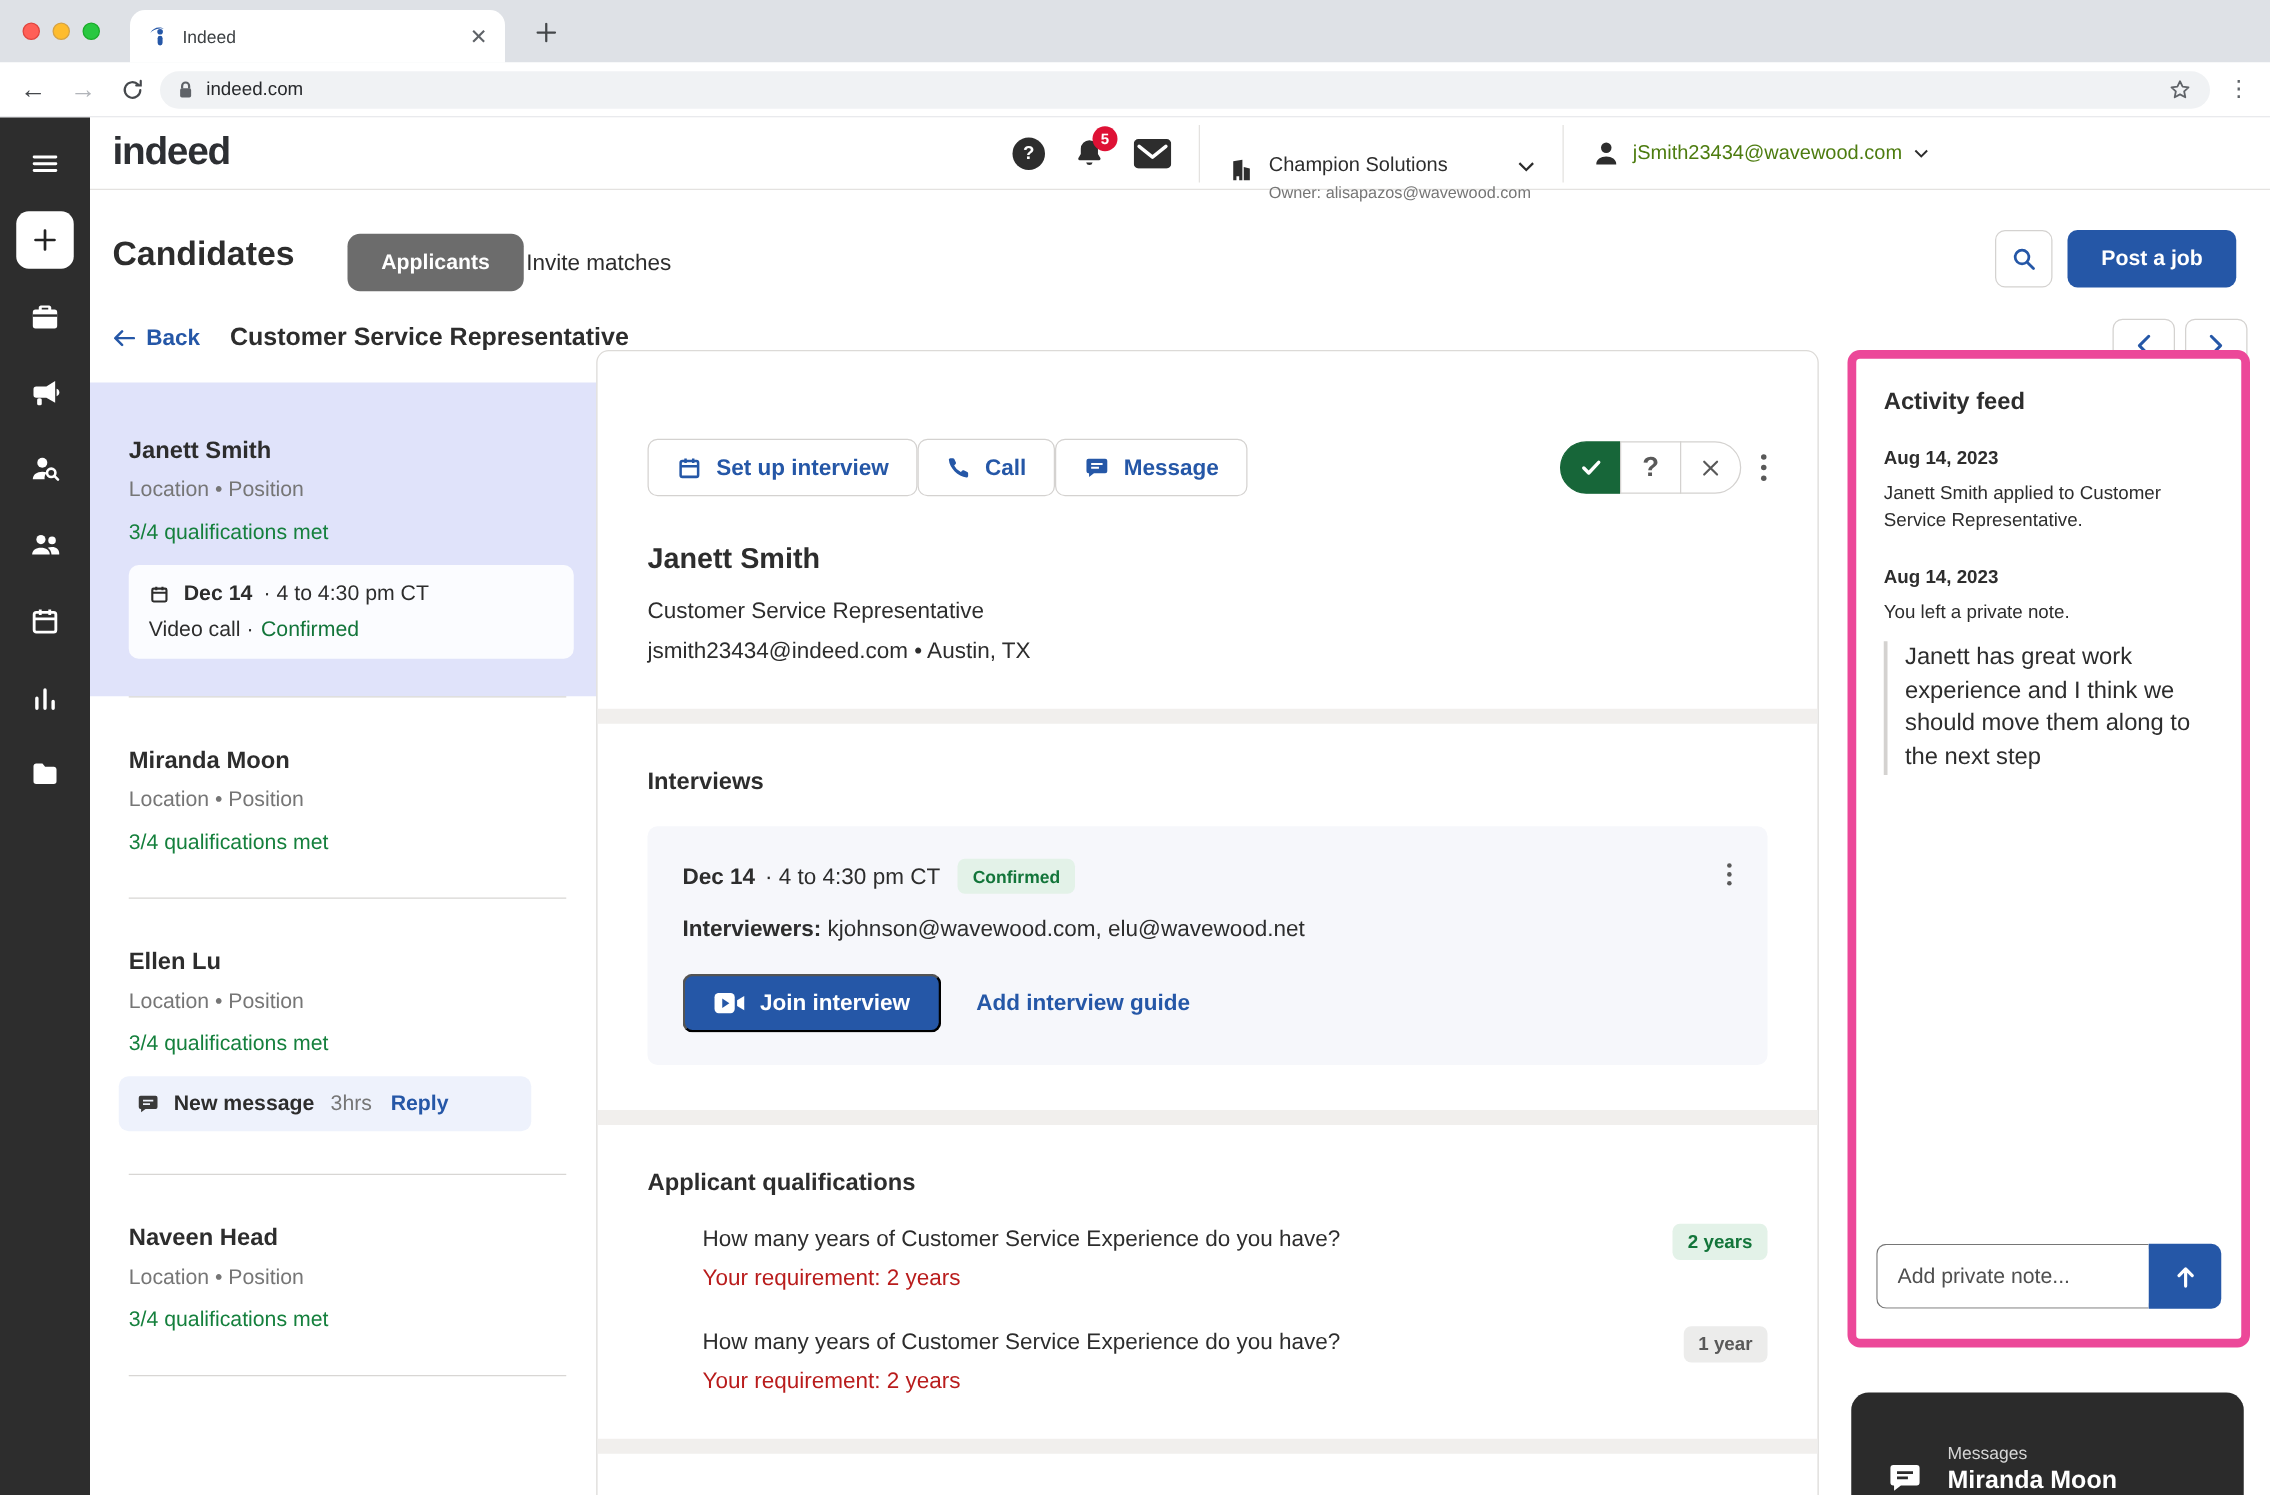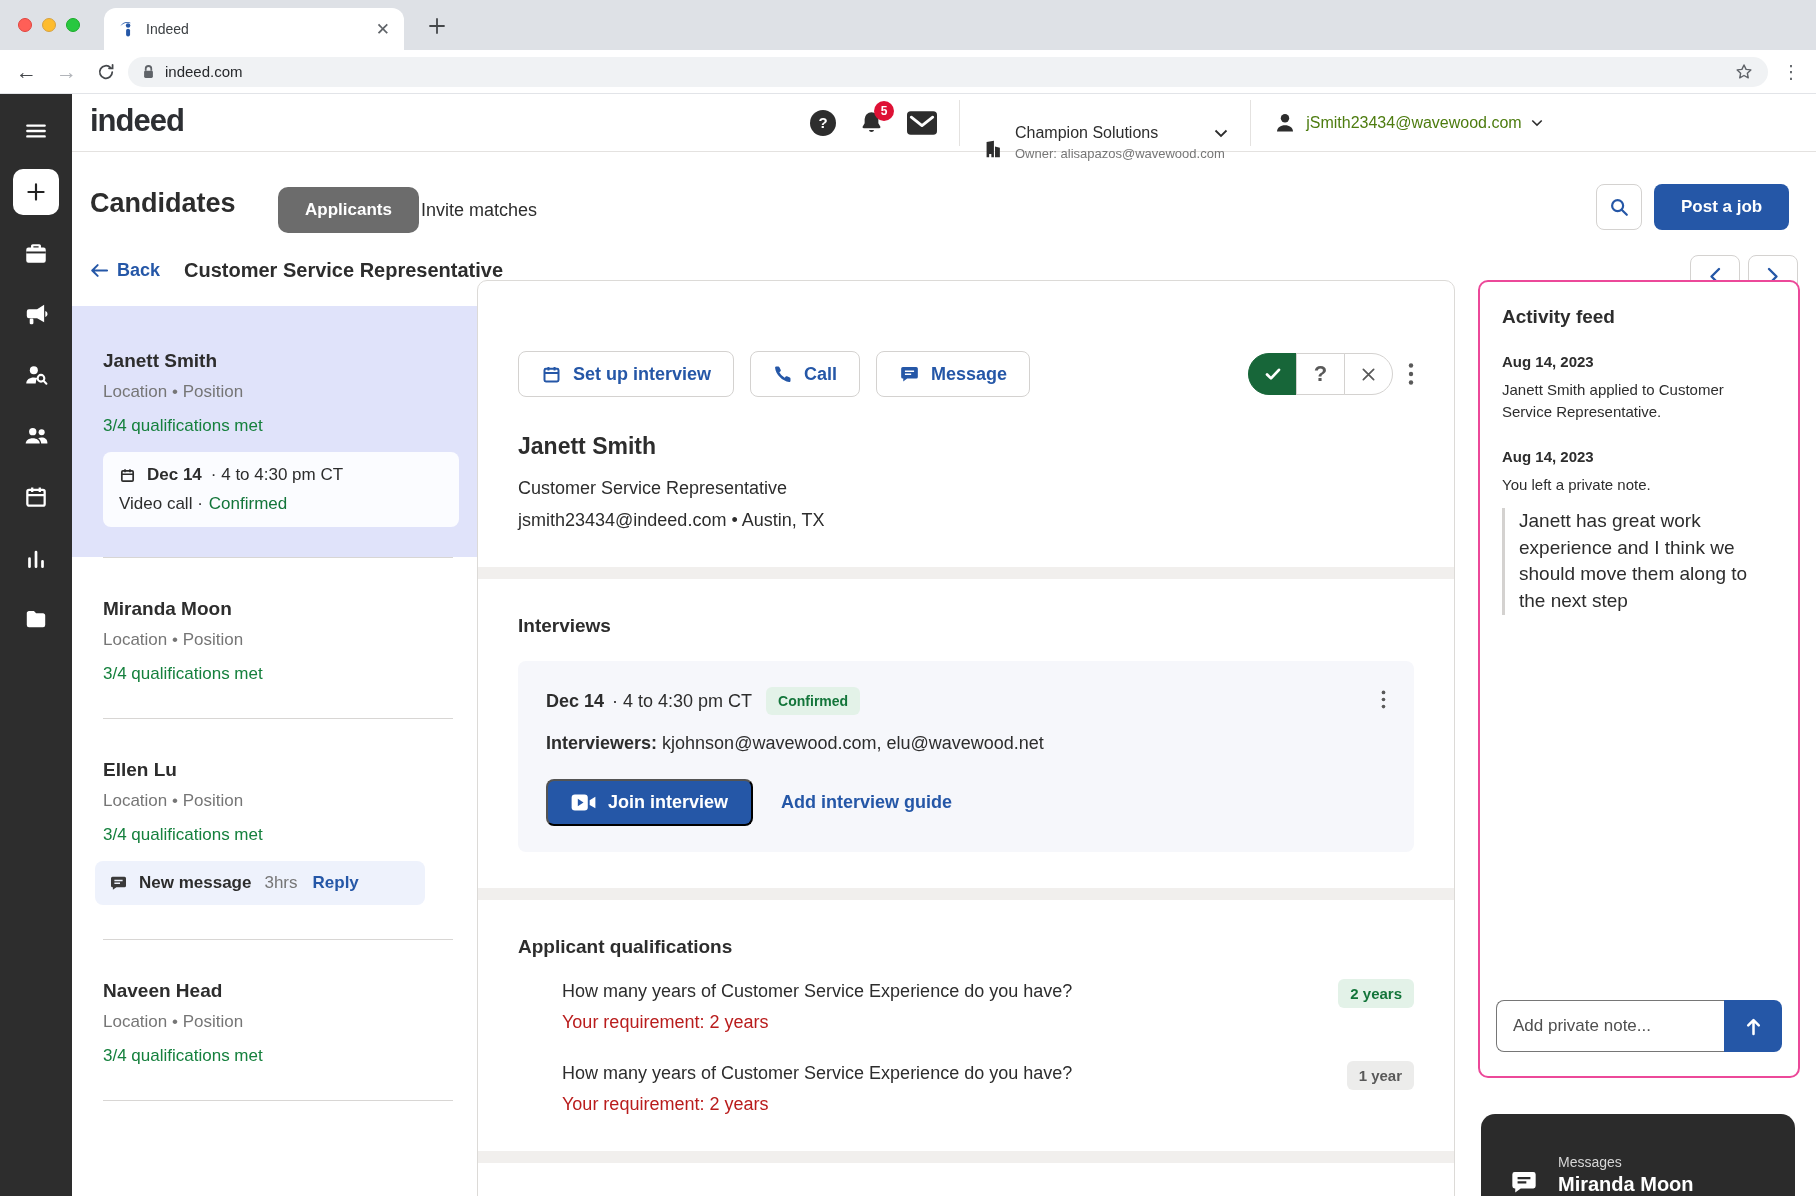--- a/index.html
+++ b/index.html
@@ -35,21 +35,21 @@
   .side-item.tile{background:#fff;}
 
   
   .app-header{position:absolute;left:72px;right:0;top:94px;height:58px;background:#fff;border-bottom:1px solid #e4e2e0;}
   .logo{position:absolute;left:18px;top:9px;font-size:31px;font-weight:800;letter-spacing:-1px;color:#2d2f33;}
   .header-right{position:absolute;left:738px;top:0;height:100%;display:flex;align-items:center;gap:22px;}
   .help-icon{width:26px;height:26px;border-radius:50%;background:#2d2d2d;color:#fff;font-size:15px;font-weight:bold;display:flex;align-items:center;justify-content:center;}
   .bell-wrap{position:relative;}
   .bell-badge{position:absolute;top:-8px;right:-9px;min-width:20px;height:20px;border-radius:10px;background:var(--badge-red);color:#fff;font-size:12px;font-weight:bold;display:flex;align-items:center;justify-content:center;padding:0 5px;}
   .vdiv{width:1px;height:46px;background:#e4e2e0;}
-  .company{display:flex;align-items:flex-end;gap:11px;margin-top:40px;}
+  .company{display:flex;align-items:flex-start;gap:11px;margin-top:40px;}
   .company-col{display:flex;flex-direction:column;}
   .company-top{display:flex;align-items:center;gap:56px;}
   .company-name{font-size:16px;color:#2d2d2d;}
   .company-owner{font-size:13px;color:#767676;margin-top:4px;}
   .user{display:flex;align-items:center;gap:9px;}
   .user-email{font-size:16px;color:#4d7c0f;}
 
   
   .page-title{position:absolute;left:90px;top:188px;font-size:27px;font-weight:bold;}
   .pill-tab{position:absolute;left:278px;top:187px;height:46px;line-height:46px;padding:0 27px;background:#6c6c6c;border-radius:10px;color:#fff;font-size:17px;font-weight:bold;}
@@ -76,21 +76,21 @@
   .chip-status{color:var(--success-text);}
   .list-divider{height:1px;background:#d8d6d4;margin:0 24px 0 31px;}
   .msg-strip{margin:16px 0 0 -8px;background:#eef2fc;border-radius:8px;height:44px;display:flex;align-items:center;gap:11px;padding:0 14px;width:330px;}
   .msg-label{font-size:17px;font-weight:bold;}
   .msg-time{font-size:17px;color:#767676;margin-left:2px;}
   .msg-action{font-size:17px;font-weight:bold;color:var(--accent);margin-left:4px;}
 
   
   .detail{position:absolute;left:477px;top:280px;width:978px;height:930px;background:#fff;border:1px solid #dcdad7;border-radius:10px;overflow:hidden;}
   .d-head{padding:70px 40px 36px;position:relative;}
-  .action-row{display:flex;gap:16px;}
+  .action-row{display:flex;}
   .act-btn{height:46px;border:1px solid #d4d2d0;border-radius:8px;background:#fff;color:var(--accent);font-weight:bold;font-size:18px;display:inline-flex;align-items:center;gap:11px;padding:0 22px;}
   .decision{position:absolute;right:40px;top:72px;display:flex;align-items:center;gap:15px;}
   .seg-group{display:flex;}
   .seg{width:49px;height:42px;background:#fff;border:1px solid #d4d2d0;display:flex;align-items:center;justify-content:center;margin-left:-1px;}
   .seg.first{border-radius:21px 0 0 21px;background:#176639;border-color:#176639;margin-left:0;}
   .seg.last{border-radius:0 21px 21px 0;}
   .seg-q{font-size:22px;color:#595959;font-weight:bold;}
   .d-name{margin-top:36px;font-size:23px;font-weight:bold;}
   .d-title{margin-top:18px;font-size:18px;}
   .d-contact{margin-top:11px;font-size:18px;}
@@ -107,21 +107,21 @@
   .int-people{margin-top:18px;font-size:18px;}
   .int-actions{margin-top:25px;display:flex;align-items:center;gap:28px;}
   .join-btn{background:var(--accent);color:#fff;font-weight:bold;font-size:18px;height:47px;padding:0 23px;border-radius:8px;display:flex;align-items:center;gap:12px;}
   .guide-link{color:var(--accent);font-weight:bold;font-size:18px;}
   .qual{margin-top:23px;position:relative;padding-right:130px;margin-left:44px;}
   .q-question{font-size:18px;}
   .q-req{margin-top:10px;font-size:18px;color:#b91c1c;}
   .q-badge{position:absolute;right:0;top:-2px;font-size:15px;}
 
   
-  .activity{position:absolute;left:1478px;top:280px;width:322px;height:798px;background:#fff;border:2px solid #ec4899;border-radius:10px;padding:24px 22px;}
+  .activity{position:absolute;left:1478px;top:280px;width:322px;height:798px;background:#fff;border:7px solid #ec4899;border-radius:10px;padding:24px 22px;}
   .act-heading{font-size:19px;font-weight:bold;}
   .act-date{margin-top:25px;font-size:15px;font-weight:bold;}
   .act-text{margin-top:9px;font-size:15px;line-height:1.45;color:#2d2d2d;}
   .act-note{margin-top:13px;border-left:3px solid #d4d2d0;padding-left:14px;font-size:19px;line-height:1.4;color:#2d2d2d;}
   .note-row{position:absolute;left:16px;right:16px;bottom:24px;display:flex;}
   .note-input{flex:1;height:52px;border:1px solid #767676;border-right:none;border-radius:8px 0 0 8px;padding:0 16px;font-size:17px;font-family:inherit;color:#2d2d2d;outline:none;background:#fff;min-width:0;}
   .note-input::placeholder{color:#4f4f4f;}
   .note-send{width:58px;height:52px;background:var(--accent);border:none;border-radius:0 8px 8px 0;display:flex;align-items:center;justify-content:center;}
 
   

